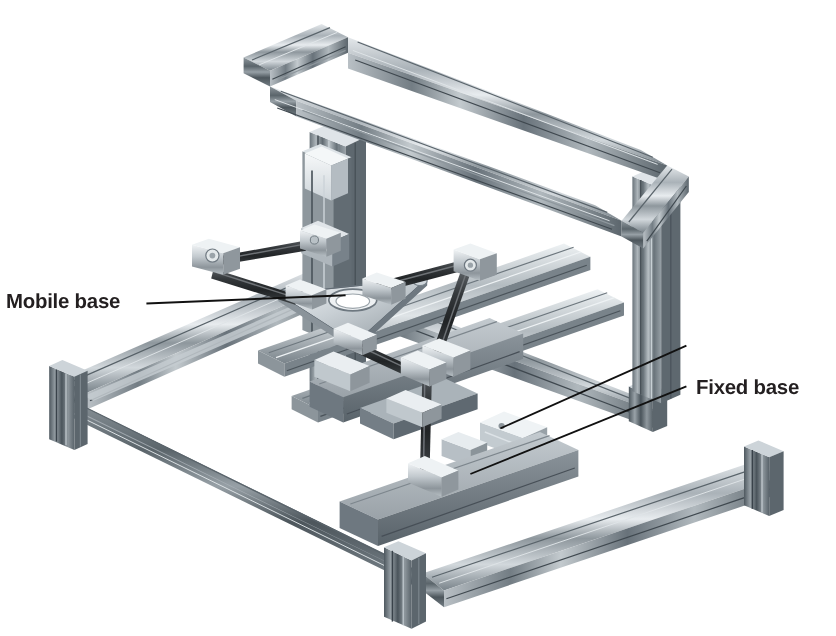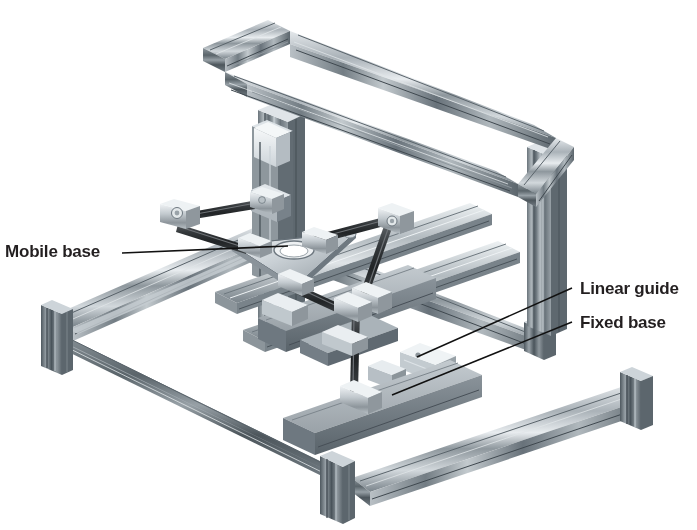--- a/index.html
+++ b/index.html
@@ -441,17 +441,16 @@
 
     <g>
       <line x1="122" y1="253" x2="288" y2="246" stroke="#111111" stroke-width="1.7"></line>
       <line x1="572" y1="288" x2="417" y2="357" stroke="#111111" stroke-width="1.5"></line>
       <line x1="572" y1="322" x2="392" y2="395" stroke="#111111" stroke-width="1.5"></line>
     </g>
   </svg>
 
   <div class="callout-label" id="label-mobile-base">Mobile base</div>
 
-  <div class="callout-label" id="label-linear-guide">Linear guide</div>
 
   <div class="callout-label" id="label-fixed-base">Fixed base</div>
 
 </div>
 
 </body></html>

